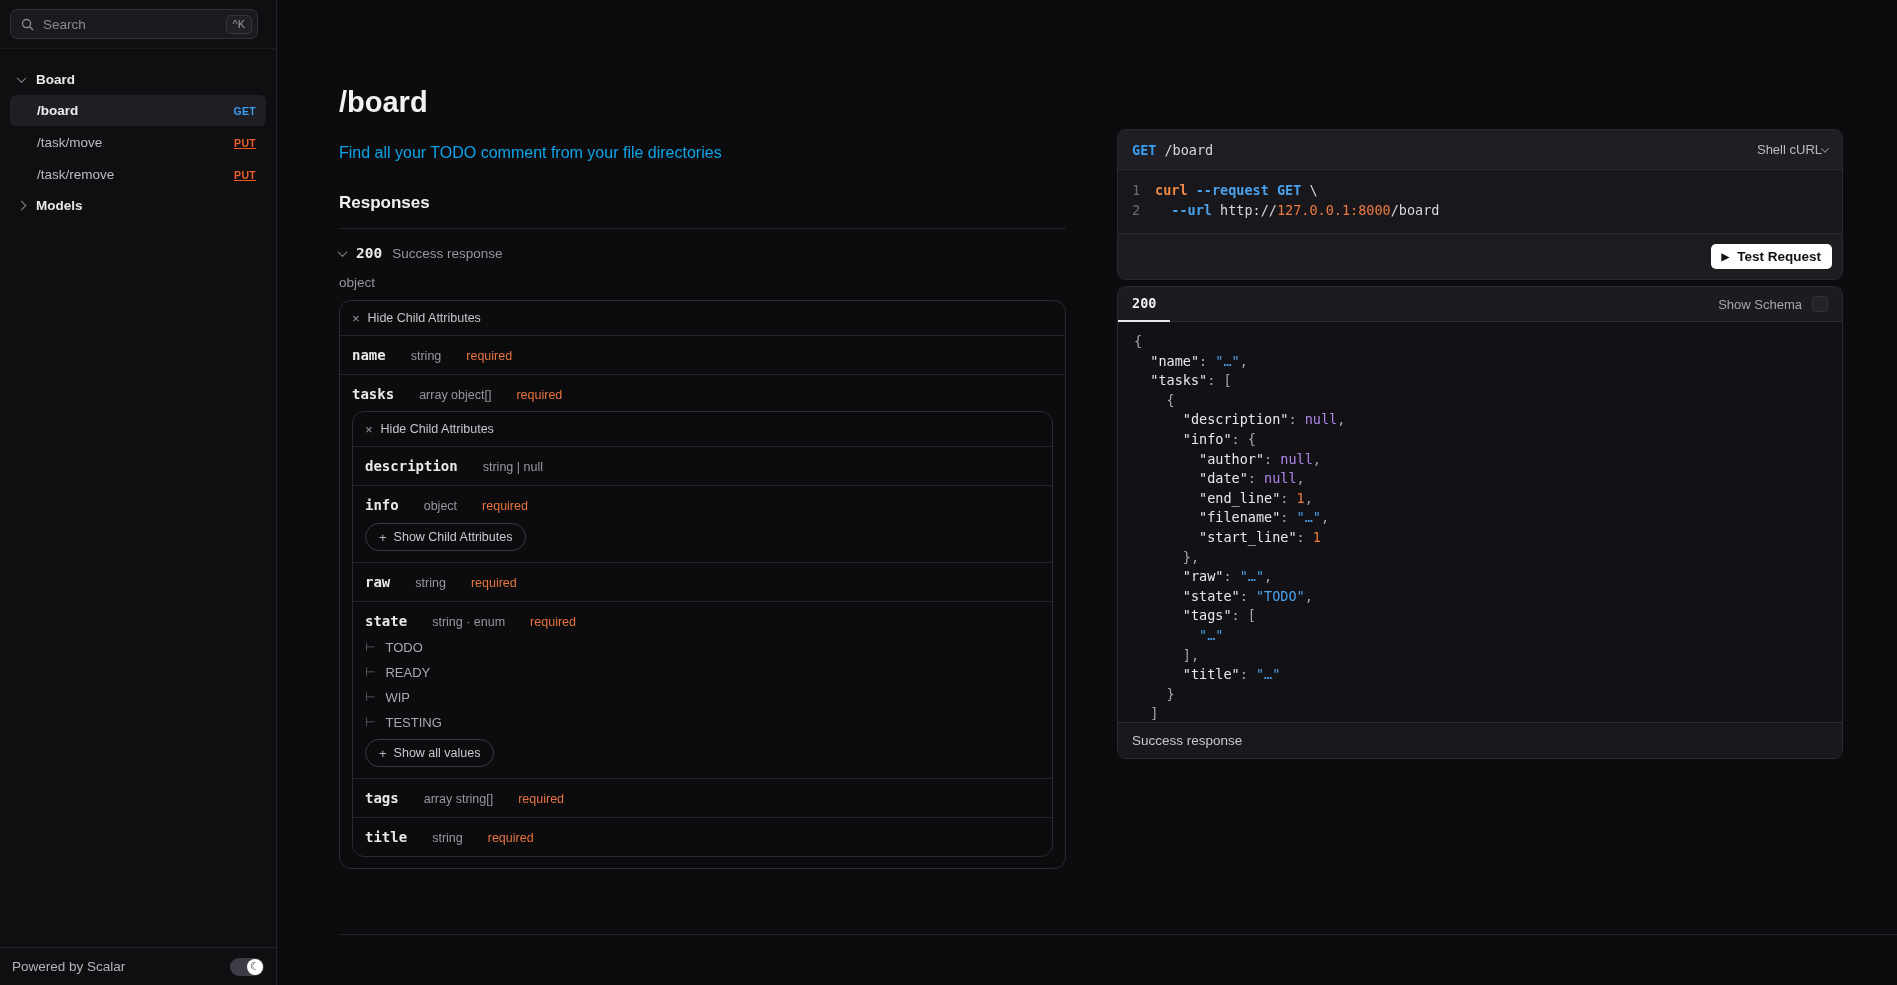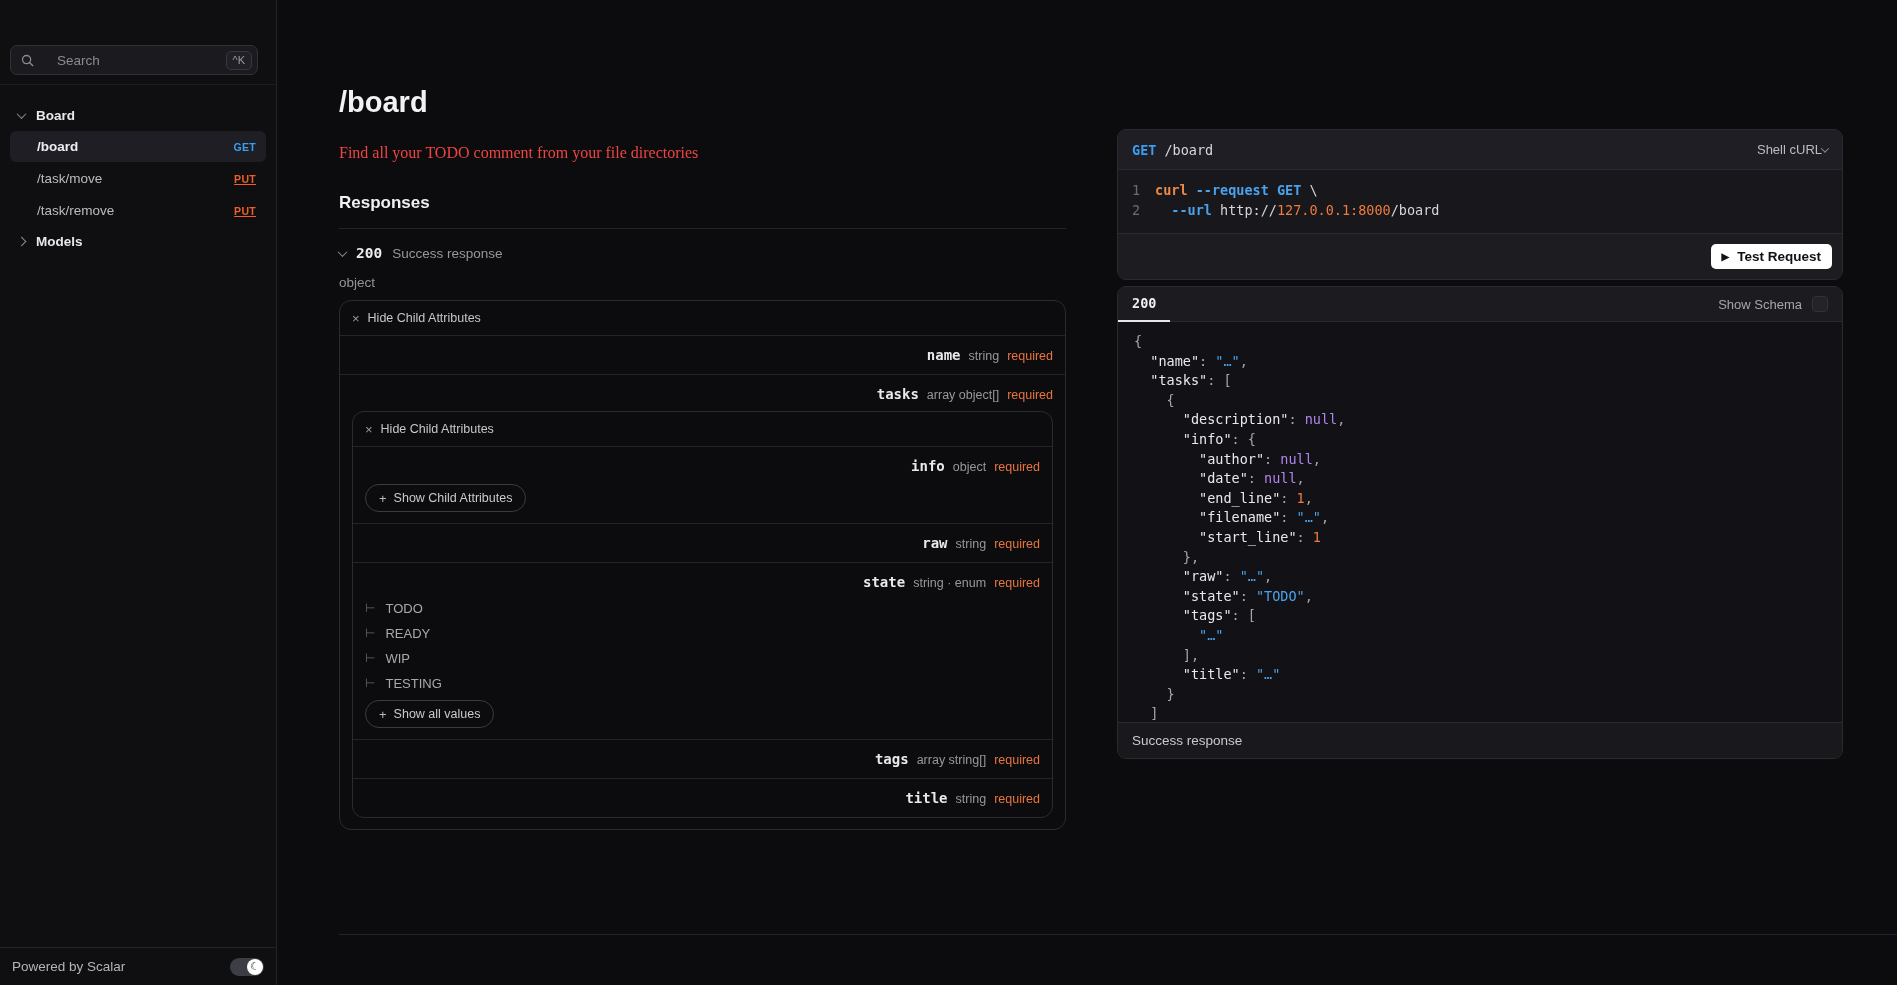--- a/index.html
+++ b/index.html
@@ -10,23 +10,23 @@
     color:#e8e8ea;
     position:relative;
   }
   
   .sidebar {
     position:absolute; left:0; top:0; bottom:0; width:277px;
     background:#0f0f12; border-right:1px solid #232329;
   }
   .search-wrap { padding:9px 18px 9px 10px; border-bottom:1px solid #1b1b20; }
   .search-box {
-    display:flex; align-items:center; gap:23px; height:30px;
+    display:flex; align-items:center; gap:9px; height:30px;
     background:#1a1a1f; border:1px solid #303037; border-radius:7px;
-    padding:0 5px 0 10px; color:#8b8b92; font-size:13.5px; cursor:pointer;margin-top:36px;
+    padding:0 5px 0 10px; color:#8b8b92; font-size:13.5px; cursor:pointer;
   }
   .search-kbd {
     margin-left:auto; border:1px solid #37373e; background:#202026;
     color:#9a9aa1; font-size:11px; border-radius:5px; padding:2.5px 6px;
   }
   .nav { padding:16px 10px; }
   .group-row { display:flex; align-items:center; gap:11px; padding:7px 8px; color:#e9e9ec; font-weight:700; font-size:13.5px; cursor:pointer; }
   .chev { width:7px; height:7px; border-right:1.6px solid #8a8a90; border-bottom:1.6px solid #8a8a90; display:inline-block; flex:0 0 auto; }
   .chev.down { transform:rotate(45deg) translate(-1px,-1px); }
   .chev.right { transform:rotate(-45deg); }
@@ -49,36 +49,36 @@
     position:absolute; right:1px; top:1px; width:16px; height:16px;
     background:#ffffff; border-radius:50%; display:flex; align-items:center;
     justify-content:center; font-size:11px; line-height:1; color:#101014;
   }
   
   .main { position:absolute; left:277px; top:0; right:0; bottom:0; }
   .columns { display:flex; padding:0 54px 0 62px; }
   .left-col { width:727px; flex:0 0 auto; }
   .right-col { width:726px; flex:0 0 auto; margin-left:51px; }
   .op-title { margin-top:86px; font-size:29px; font-weight:700; color:#f2f2f4; }
-  .op-desc { margin-top:25px; font-size:16px; color:#ef4444;font-family:Liberation Serif, serif; }
+  .op-desc { margin-top:25px; font-size:16px; color:#0ea5e9; }
   .responses-heading { margin-top:31px; font-size:17px; font-weight:700; color:#f0f0f2; }
   .section-divider { margin-top:15px; border-top:1px solid #232329; }
   .resp-row { margin-top:16px; display:flex; align-items:center; gap:10px; cursor:pointer; }
   .resp-code { font-family:"DejaVu Sans Mono", monospace; font-size:14.5px; font-weight:700; color:#ededf0; }
   .resp-label { font-size:13.5px; color:#96969d; }
   .object-label { margin-top:14px; font-size:13.5px; color:#94949b; }
   .schema-panel { margin-top:10px; border:1px solid #2a2a31; border-radius:12px; }
   .panel-header {
     display:flex; align-items:center; gap:8px; padding:10px 12px;
     border-bottom:1px solid #232329; color:#c6c6cb; font-size:12.5px; cursor:pointer;
   }
   .x-icon { color:#9a9aa1; font-size:13px; line-height:1; }
   .prop-row { padding:11px 12px; border-bottom:1px solid #232329; }
   .prop-row.last { border-bottom:none; }
-  .prop-line { display:flex; align-items:baseline; gap:8px;justify-content:flex-end; }
+  .prop-line { display:flex; align-items:baseline; gap:25px; }
   .prop-name { font-family:"DejaVu Sans Mono", monospace; font-size:14px; font-weight:700; color:#e9e9ec; }
   .prop-type { font-size:12.5px; color:#97979e; }
   .prop-req  { font-size:12.5px; color:#e8743f; }
   .inner-panel { margin-top:9px; border:1px solid #2a2a31; border-radius:12px; }
   .pill-btn {
     display:inline-flex; align-items:center; gap:7px; margin-top:10px;
     padding:6px 13px; border:1px solid #3a3a42; border-radius:999px;
     background:transparent; color:#c9c9cf; font-size:12.5px; cursor:pointer;
     font-family:"Liberation Sans", sans-serif;
   }
@@ -221,20 +221,26 @@
             <span class="prop-type">array object[]</span>
             <span class="prop-req">required</span>
           </div>
 
           <div class="inner-panel">
             <div class="panel-header">
               <span class="x-icon">×</span>
               <span>Hide Child Attributes</span>
             </div>
 
+            <div class="prop-row">
+              <div class="prop-line">
+                <span class="prop-name">description</span>
+                <span class="prop-type">string | null</span>
+              </div>
+            </div>
 
             <div class="prop-row">
               <div class="prop-line">
                 <span class="prop-name">info</span>
                 <span class="prop-type">object</span>
                 <span class="prop-req">required</span>
               </div>
               <button class="pill-btn">
                 <span class="plus-icon">+</span>
                 <span>Show Child Attributes</span>

